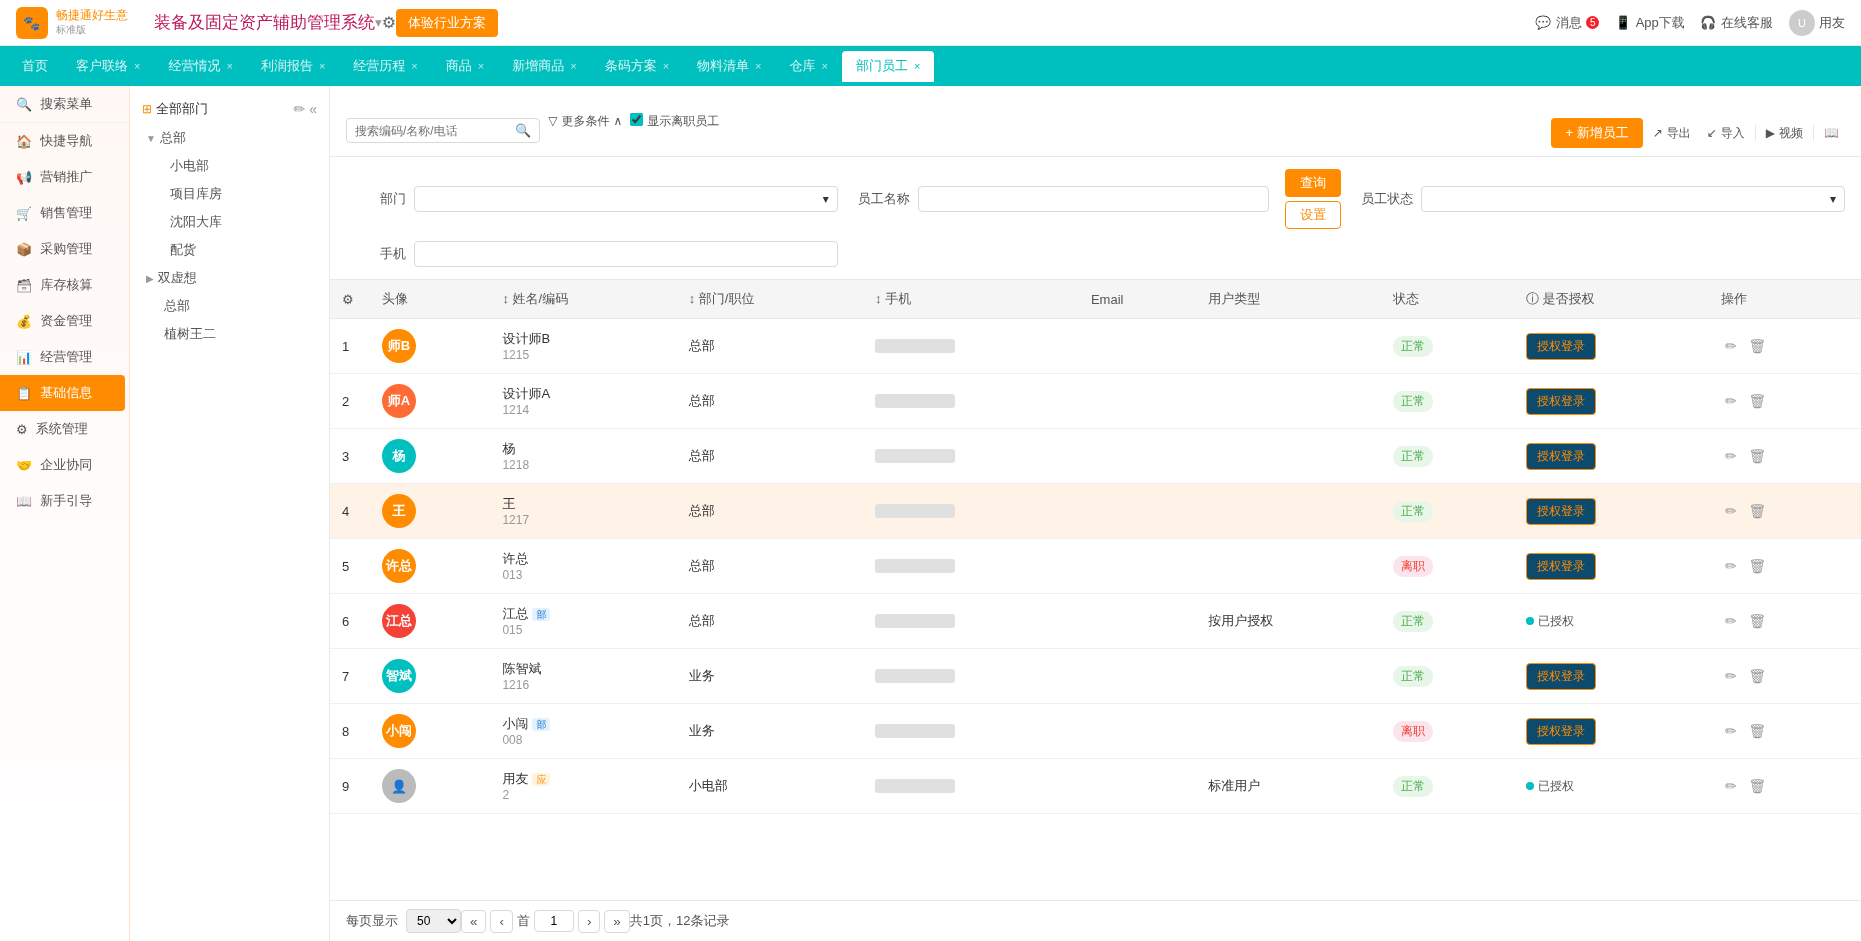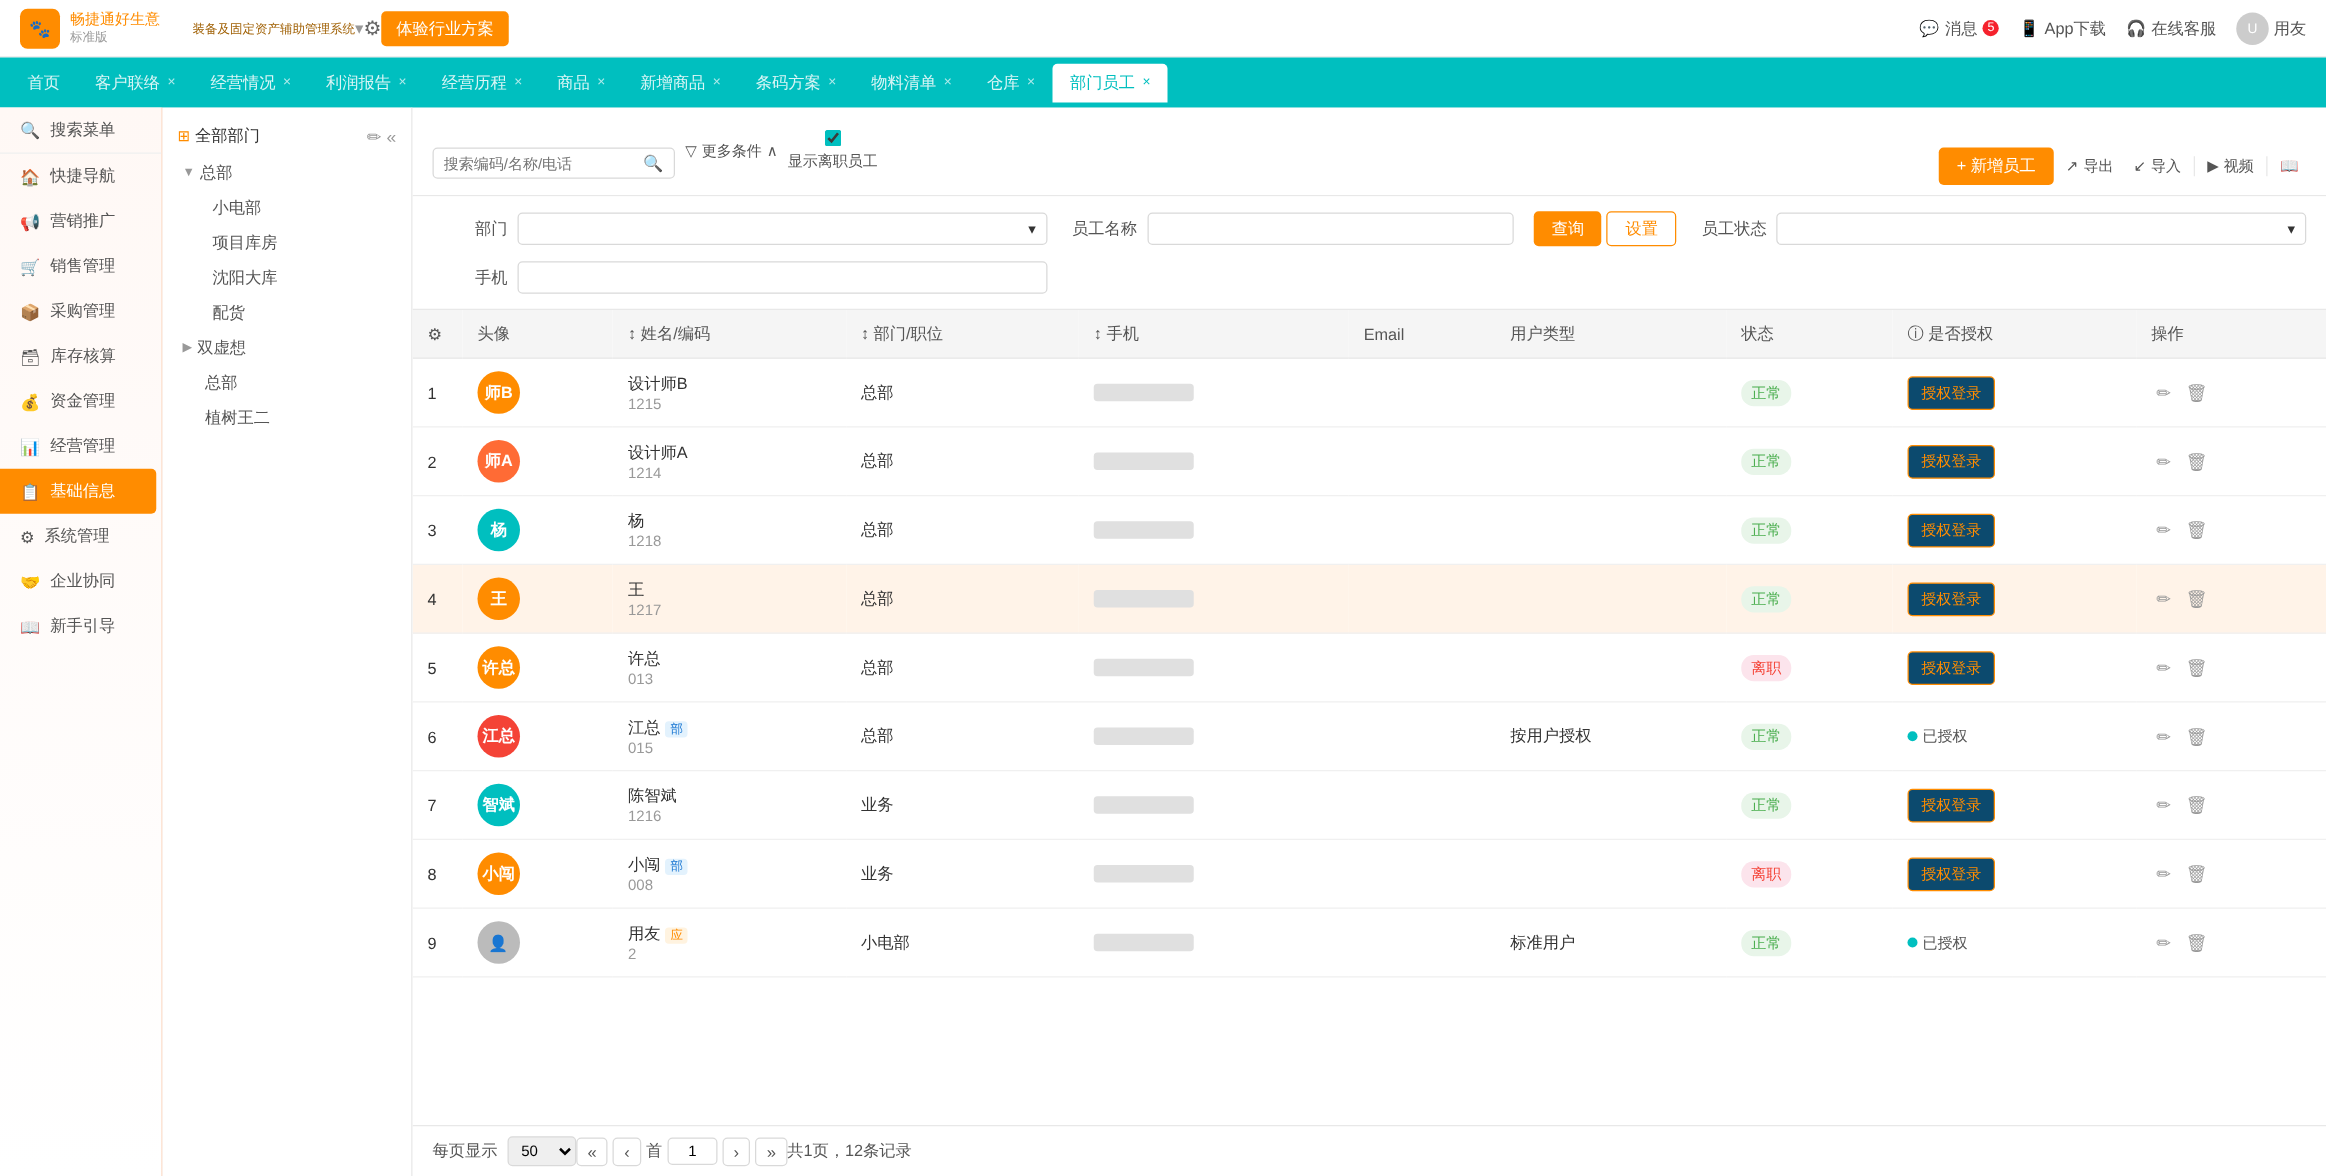--- a/index.html
+++ b/index.html
@@ -7,21 +7,21 @@
 
     
     .top-bar {
       display: flex; align-items: center; background: #fff;
       padding: 0 16px; height: 46px; border-bottom: 1px solid #e8e8e8;
     }
     .logo-area { display: flex; align-items: center; gap: 8px; min-width: 130px; }
     .logo-icon { width: 32px; height: 32px; background: #ff8c00; border-radius: 6px; display: flex; align-items: center; justify-content: center; color: #fff; font-size: 14px; font-weight: bold; }
     .logo-text { font-size: 12px; color: #ff8c00; line-height: 1.3; }
     .logo-sub { font-size: 10px; color: #999; }
-    .system-title { font-size: 10px; color: #a16207; margin-left: 8px; }
+    .system-title { font-size: 17px; color: #be185d; margin-left: 8px; }
     .top-bar-right { display: flex; align-items: center; gap: 16px; color: #555; font-size: 13px; }
     .trial-btn { background: #ff8c00; color: #fff; border: none; border-radius: 4px; padding: 5px 12px; cursor: pointer; font-size: 13px; }
     .chevron-btn { background: none; border: none; cursor: pointer; color: #999; }
     .gear-btn { background: none; border: none; cursor: pointer; color: #666; font-size: 16px; }
     .top-right-item { display: flex; align-items: center; gap: 4px; cursor: pointer; color: #555; }
     .badge { background: #f5222d; color: #fff; border-radius: 10px; font-size: 10px; padding: 1px 4px; }
     .avatar-circle { width: 26px; height: 26px; border-radius: 50%; background: #ccc; display: flex; align-items: center; justify-content: center; font-size: 11px; color: #fff; }
 
     
     .nav-tabs { background: #00bfbf; display: flex; align-items: center; height: 40px; padding: 0 8px; gap: 0; overflow-x: auto; }
@@ -47,34 +47,34 @@
     .triangle { font-size: 10px; color: #999; }
 
     
     .right-panel { flex: 1; display: flex; flex-direction: column; overflow: hidden; }
 
     
     .filter-bar { background: #fff; border-bottom: 1px solid #e8e8e8; padding: 8px 16px; display: flex; align-items: center; gap: 8px; }
     .search-input-wrap { display: flex; align-items: center; border: 1px solid #d9d9d9; border-radius: 4px; padding: 4px 8px; background: #fff; margin-top: 19px; }
     .search-input-wrap input { border: none; outline: none; font-size: 12px; width: 160px; }
     .filter-btn { display: flex; align-items: center; gap: 4px; border: none; background: none; cursor: pointer; color: #555; font-size: 12px; }
-    .checkbox-label { display: flex; align-items: center; gap: 4px; cursor: pointer; font-size: 12px; color: #555; flex-direction: column; }
+    .checkbox-label { display: flex; align-items: flex-start; gap: 4px; cursor: pointer; font-size: 12px; color: #555; }
     .checkbox-label input[type="checkbox"] { accent-color: #00bfbf; }
     .filter-right { margin-left: auto; display: flex; align-items: center; gap: 4px; margin-top: 24px; }
     .add-btn { background: #ff8c00; color: #fff; border: none; border-radius: 4px; padding: 6px 14px; cursor: pointer; font-size: 13px; display: flex; align-items: center; gap: 4px; }
     .action-btn { display: flex; align-items: center; gap: 4px; border: none; background: none; cursor: pointer; color: #555; font-size: 12px; padding: 4px 6px; }
     .divider-v { width: 1px; height: 16px; background: #e8e8e8; }
 
     
     .advanced-filter { background: #fff; border-bottom: 1px solid #e8e8e8; padding: 12px 16px; display: grid; grid-template-columns: 1fr 1fr 1fr; gap: 12px; }
     .filter-row { display: flex; align-items: center; gap: 8px; }
     .filter-label { color: #555; font-size: 13px; min-width: 60px; text-align: right; }
     .filter-select { flex: 1; border: 1px solid #d9d9d9; border-radius: 4px; padding: 5px 8px; font-size: 12px; outline: none; display: flex; align-items: center; justify-content: space-between; cursor: pointer; background: #fff; }
     .filter-input { flex: 1; border: 1px solid #d9d9d9; border-radius: 4px; padding: 5px 8px; font-size: 12px; outline: none; }
-    .filter-actions { display: flex; flex-direction: row; gap: 4px; justify-content: center; }
+    .filter-actions { display: flex; flex-direction: column; gap: 4px; justify-content: center; }
     .query-btn { background: #ff8c00; color: #fff; border: none; border-radius: 4px; padding: 5px 14px; cursor: pointer; font-size: 13px; }
     .set-btn { background: #fff; color: #ff8c00; border: 1px solid #ff8c00; border-radius: 4px; padding: 4px 14px; cursor: pointer; font-size: 13px; }
 
     
     .table-wrap { flex: 1; overflow: auto; background: #fff; }
     table { width: 100%; border-collapse: collapse; font-size: 13px; }
     thead tr { background: #f5f5f5; }
     th { padding: 10px 12px; text-align: left; color: #555; font-weight: normal; border-bottom: 1px solid #e8e8e8; white-space: nowrap; }
     td { padding: 10px 12px; border-bottom: 1px solid #f0f0f0; color: #333; vertical-align: middle; }
     tr.highlighted td { background: #fff3e8; }

